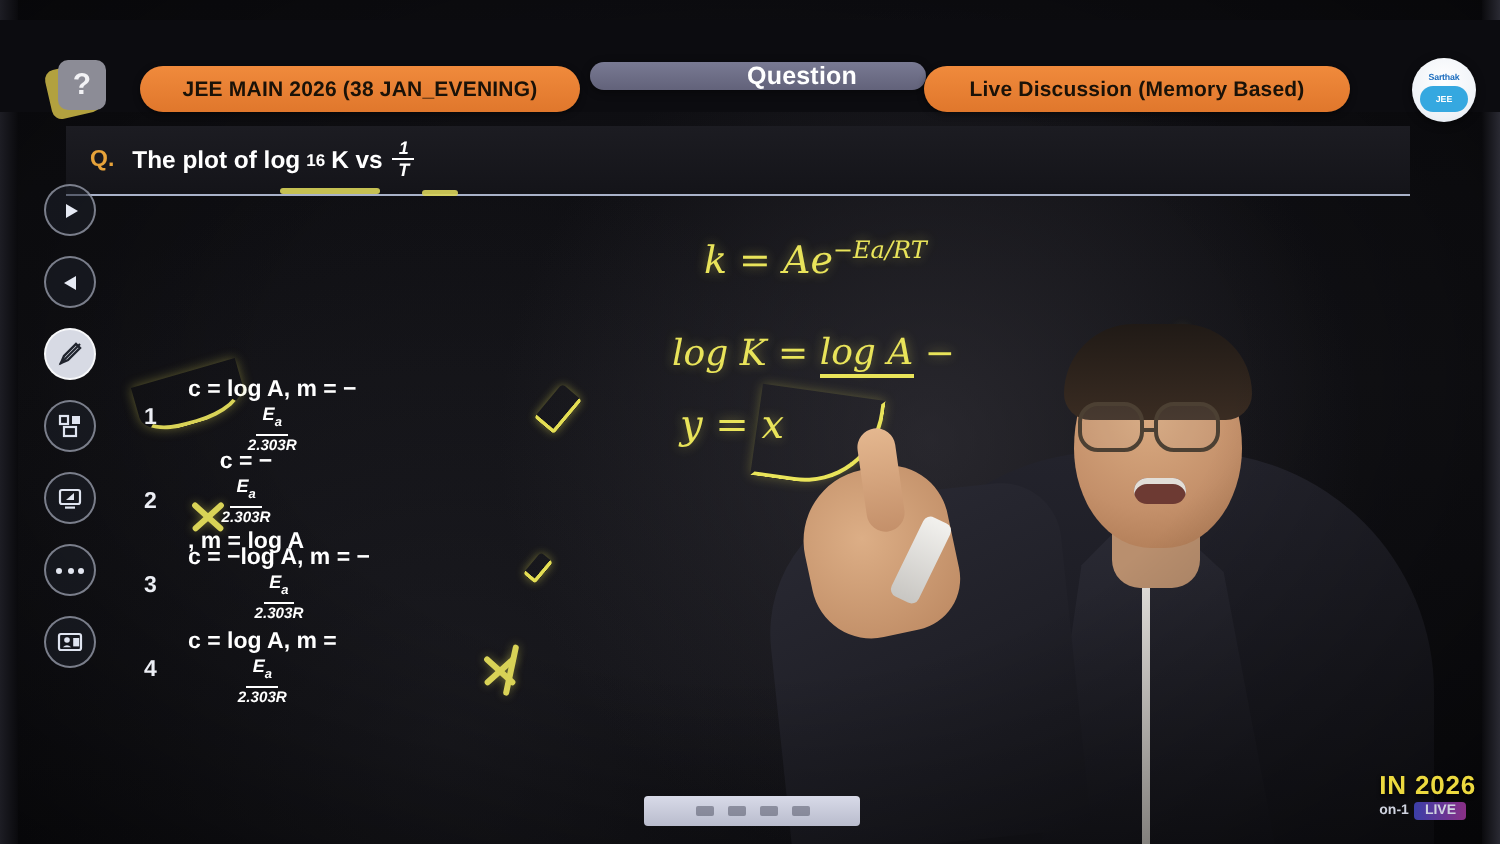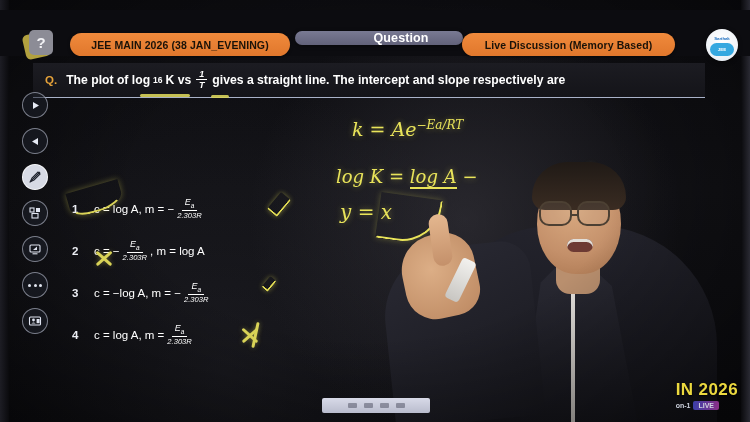--- a/index.html
+++ b/index.html
@@ -240,22 +240,22 @@
   
   .options { position: absolute; left: 72px; top: 188px; width: 250px; }
   .opt {
     position: relative; display: flex; align-items: center;
     height: 42px; color: #ffffff;
   }
   .opt-num {
     width: 22px; font-size: 11.5px; font-weight: bold; color: #eceef4; flex: none;
   }
   .opt-body {
-    font-size: 11.5px; font-weight: normal; color: #ffffff;
-    display: flex; align-items: center; gap: 2px; white-space: nowrap;
+    font-size: 11.5px; font-weight: bold; color: #ffffff;
+    display: flex; align-items: center; gap: 2px; white-space: nowrap; flex-direction: column;
   }
   .frac {
     display: inline-flex; flex-direction: column; align-items: center;
     line-height: 1.05; margin: 0 1px; vertical-align: middle;
   }
   .frac .fn { font-size: 9px; font-style: italic; border-bottom: 1.1px solid #fff; padding: 0 3px 1px; }
   .frac .fd { font-size: 7.6px; padding-top: 1px; }
   .frac .fd i { font-style: italic; }
 
   
@@ -292,21 +292,21 @@
     position: absolute; left: 322px; top: 398px; width: 108px; height: 15px;
     background: linear-gradient(180deg,#d8dae8,#b9bccd);
     border-radius: 2px;
     display: flex; align-items: center; justify-content: center; gap: 7px;
   }
   .bottom-bar i {
     width: 9px; height: 5px; background: rgba(60,62,80,.45); border-radius: 1px; display: block;
   }
   .watermark { position: absolute; right: 12px; bottom: 12px; text-align: left; }
   .wm-main {
-    font-size: 17px; font-weight: bold; color: #ecd93f; letter-spacing: .4px;
+    font-size: 13px; font-weight: bold; color: #ecd93f; letter-spacing: .4px;
     text-shadow: 0 1px 2px rgba(0,0,0,.8);
   }
   .wm-sub { margin-top: 1px; display: flex; align-items: center; gap: 3px; }
   .wm-sub span { font-size: 7px; font-weight: bold; color: #cfd3df; }
   .wm-chip {
     background: linear-gradient(90deg,#3b3fa8,#8a2f86);
     border-radius: 2px; padding: 1px 5px; font-size: 6.5px; font-weight: bold; color: #f0f0f5;
   }
 </style>
 </head>
@@ -374,21 +374,20 @@
   <div class="qbar">
     <span class="q-label">Q.</span>
     <span class="q-text">
       <span>The plot of log</span>
         <sub>16</sub>
       <span>K vs</span>
       <span class="frac-inline">
         <span class="fnum">1</span>
         <span class="fden">T</span>
       </span>
-      <span>gives a straight line. The intercept and slope respectively are</span>
     </span>
   </div>
   <div class="mark-under1"></div>
   <div class="mark-under2"></div>
 
   <div class="side">
     <div class="side-btn">
       <svg width="11" height="11" viewBox="0 0 11 11">
           <polygon points="3,2 9,5.5 3,9" fill="#e6eaf4"></polygon>
         </svg>

